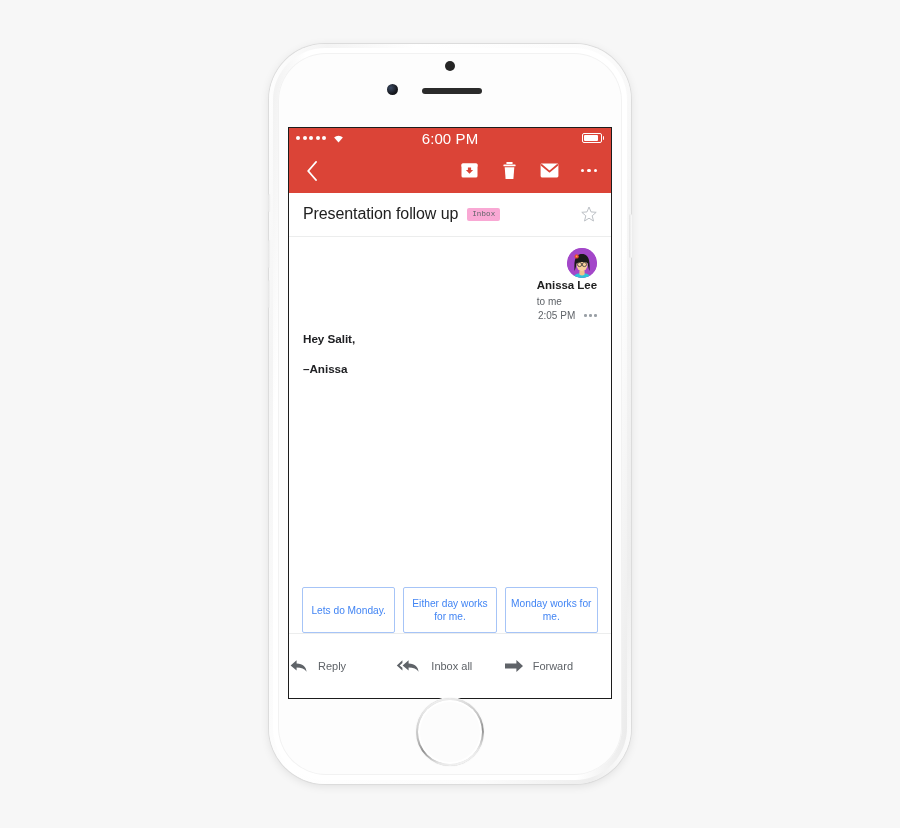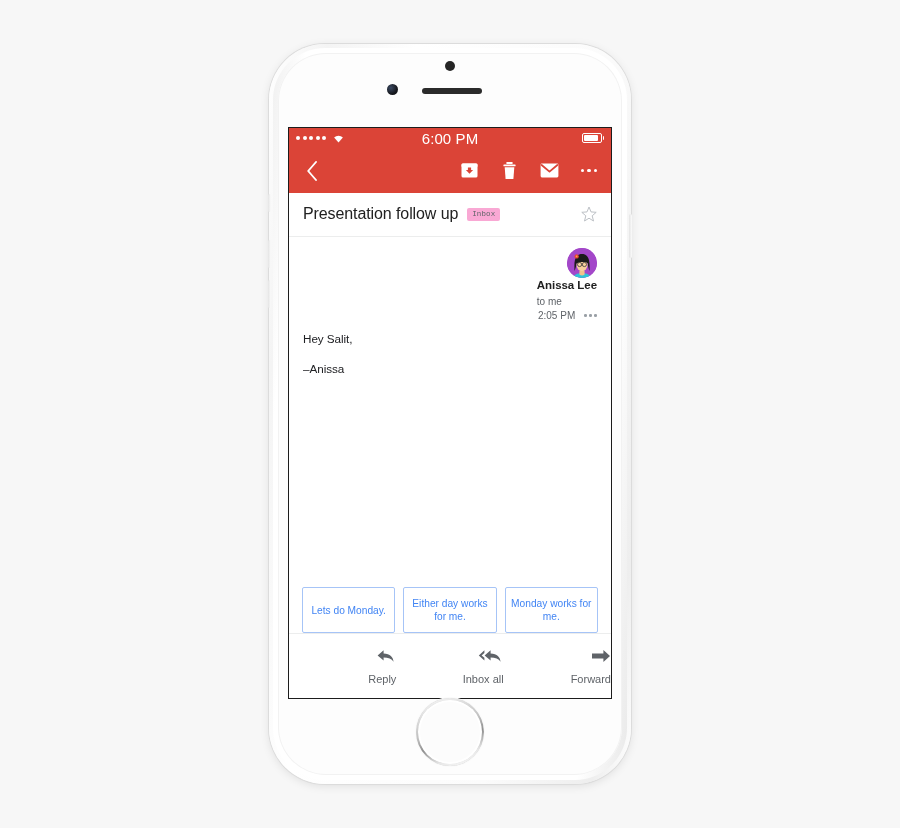--- a/index.html
+++ b/index.html
@@ -184,20 +184,21 @@
   .msg-dot { width:2.6px; height:2.6px; border-radius:50%; background:#9aa0a6; }
 
   
   #message-body { padding: 10px 14px 0 14px; }
   #message-body p {
     margin: 0 0 14px 0;
     font-size: 11.7px;
     line-height: 16.2px;
     color: #202124;
     letter-spacing: -0.05px;
+    font-weight: bold;
   }
   #message-body p:last-child { margin-bottom:0; }
 
   
   #smart-reply-row {
     position:absolute; left:0; right:0; bottom:65px;
     display:flex; gap:8px; padding: 0 13px;
   }
   .smart-reply-chip {
     flex:1;
@@ -214,21 +215,21 @@
   }
 
   
   #action-bar {
     position:absolute; left:0; right:0; bottom:0;
     height:64px;
     border-top:1px solid #eceded;
     display:flex; align-items:center;
   }
   .action-item {
-    flex:1; display:flex; flex-direction:column; align-items:flex-end; gap:9px;
+    flex:1; display:flex; flex-direction:row; align-items:center; gap:9px;
   }
   .action-label { font-size:11px; color:#5f6368; }
   .action-icon { height:16px; display:flex; align-items:center; justify-content:center; }
 </style>
 </head>
 <body>
 
 <div id="phone-frame">
   <div id="phone-inner-bezel"></div>
   <div id="phone-body-face"></div>

